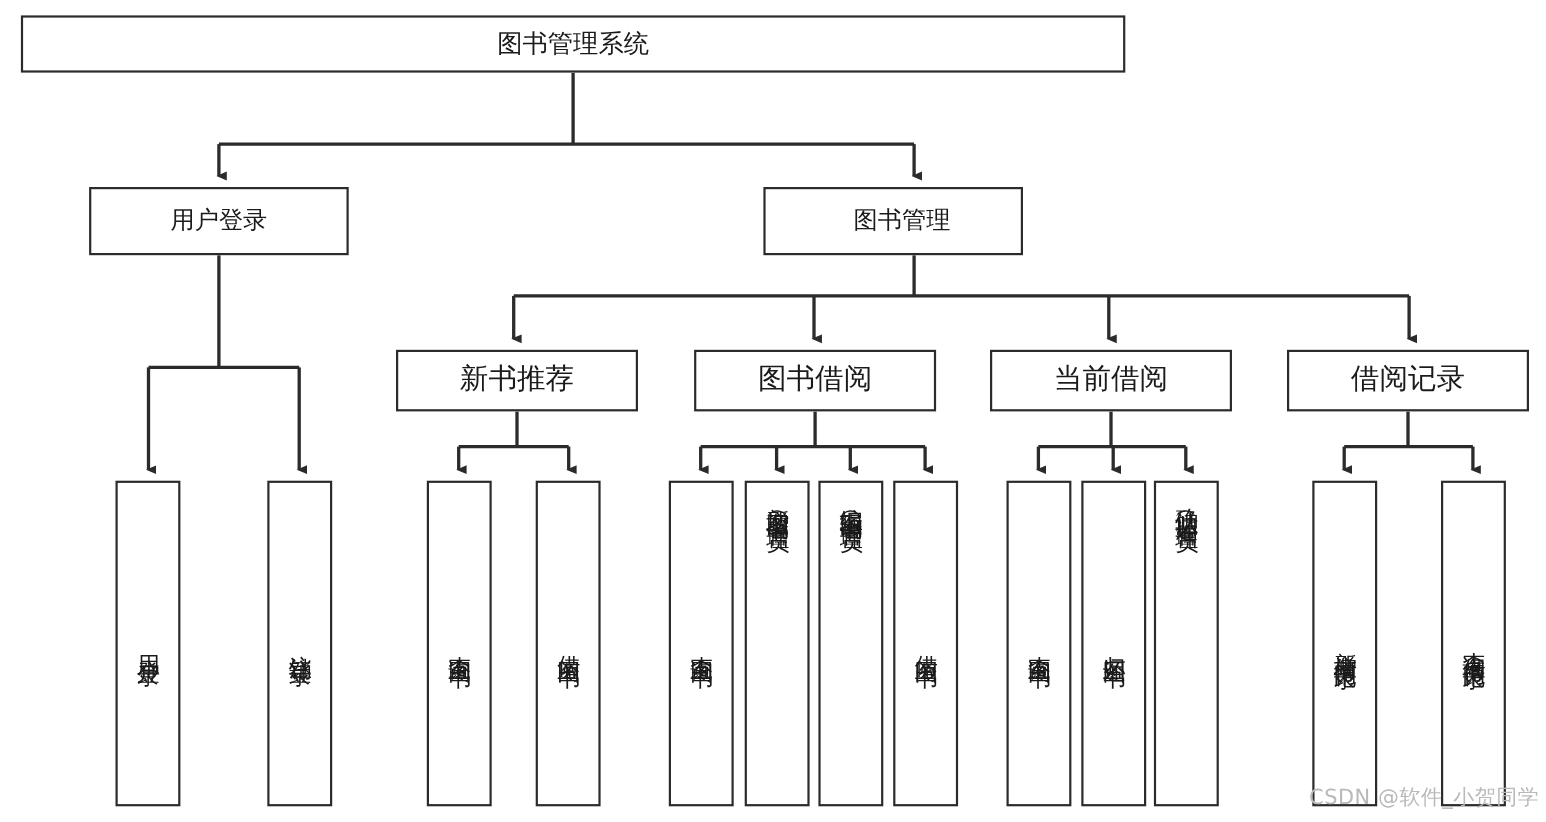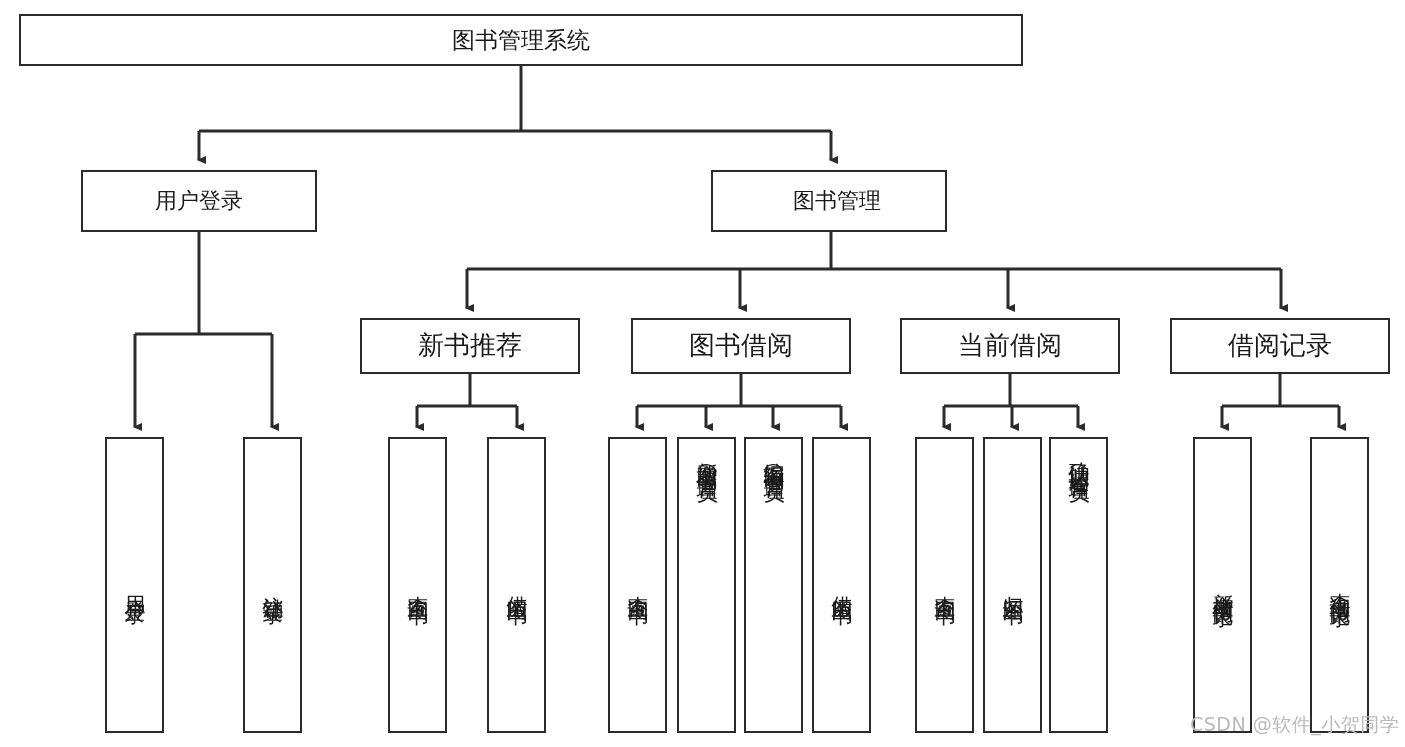--- a/index.html
+++ b/index.html
@@ -133,21 +133,21 @@
     </g>
   </svg>
 
   <div class="node-box node-root" style="left:19px; top:14px; width:1004px; height:52px;">
     <span class="node-label">图书管理系统</span>
   </div>
 
   <div class="node-box node-l1" style="left:81px; top:170px; width:236px; height:62px;">
     <span class="node-label">用户登录</span>
   </div>
-  <div class="node-box node-l1" style="left:711px; top:170px; width:236px; height:62px;padding-left:16px;">
+  <div class="node-box node-l1" style="left:694px; top:170px; width:236px; height:62px;padding-left:16px;">
     <span class="node-label">图书管理</span>
   </div>
 
   <div class="node-box node-l2" style="left:360px; top:318px; width:220px; height:56px;">
     <span class="node-label">新书推荐</span>
   </div>
   <div class="node-box node-l2" style="left:900px; top:318px; width:220px; height:56px;">
     <span class="node-label">当前借阅</span>
   </div>
   <div class="node-box node-l2" style="left:631px; top:318px; width:220px; height:56px;">

